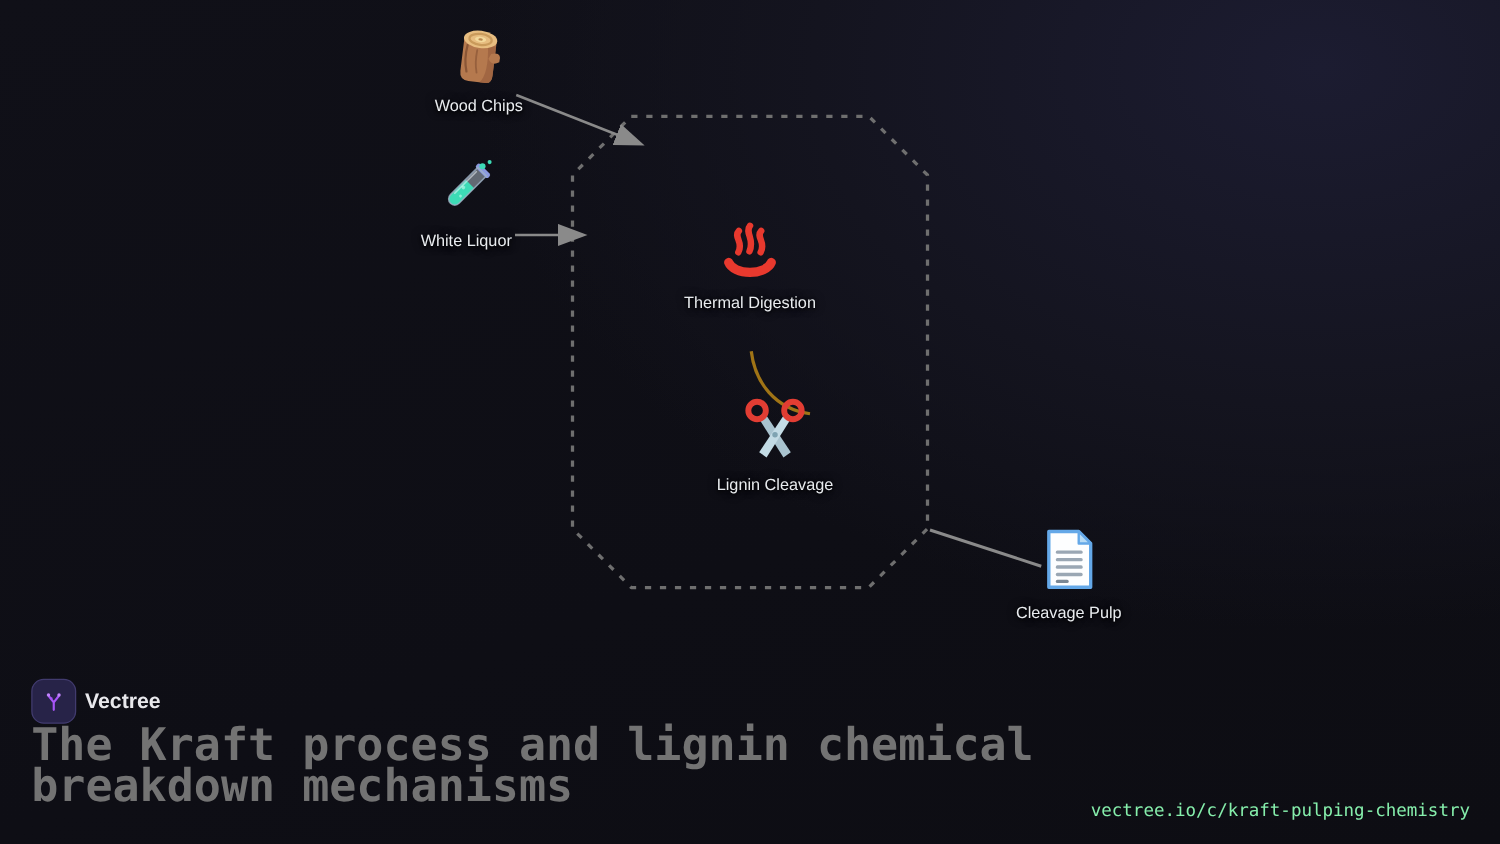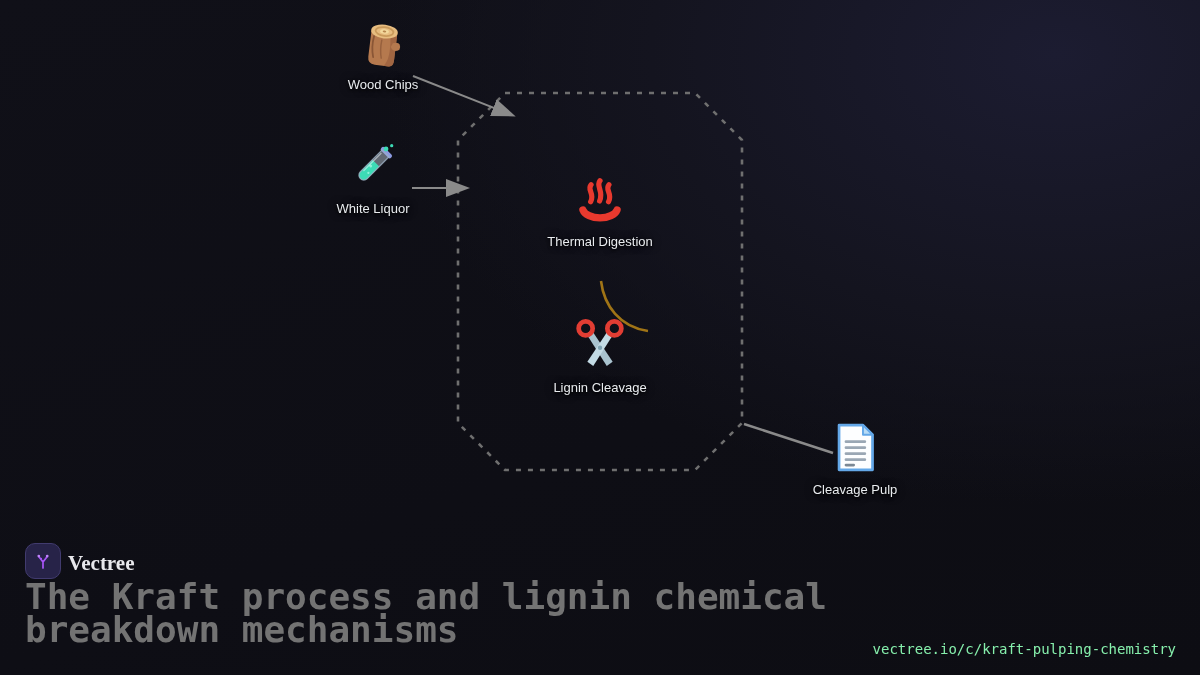--- a/index.html
+++ b/index.html
@@ -38,23 +38,23 @@
     position: absolute; left: 25px; top: 543px;
     width: 36px; height: 36px;
     border-radius: 10px;
     background: #272348;
     border: 1px solid #413b6e;
     box-sizing: border-box;
     display: flex; align-items: center; justify-content: center;
   }
   .brand-name {
     position: absolute; left: 68px; top: 551px;
-    font-family: Liberation Serif, serif;
+    font-family: Liberation Sans, sans-serif;
     font-weight: bold;
-    font-size: 21px;
+    font-size: 17px;
     color: #e8e8ec;
   }
   .page-title {
     position: absolute; left: 25px; top: 580px;
     width: 870px;
     font-family: "DejaVu Sans Mono", monospace;
     font-weight: bold;
     font-size: 36px;
     line-height: 33px;
     color: #737373;
@@ -99,21 +99,21 @@
         <ellipse cx="32" cy="19" rx="16.5" ry="8.5" fill="#e7bd80"></ellipse>
         <ellipse cx="32" cy="19" rx="11" ry="5.4" fill="none" stroke="#c99a5b" stroke-width="2.2"></ellipse>
         <ellipse cx="32" cy="19" rx="5.5" ry="2.7" fill="#f3d99c"></ellipse>
         <ellipse cx="32" cy="19" rx="2.2" ry="1.2" fill="#b8874f"></ellipse>
       </g>
     </svg>
   </span>
   <span class="label">Wood Chips</span>
 </div>
 
-<div class="node" style="left:373px; top:140px;">
+<div class="node" style="left:373px; top:124px;">
   <span class="icon">
     <svg width="52" height="52" viewBox="0 0 64 64">
       <g transform="rotate(45 32 32)">
         <path d="M26 10 L38 10 L38 48 A6 6 0 0 1 26 48 Z" fill="#c8d6e4" opacity="0.45"></path>
         <path d="M26 27 L38 27 L38 48 A6 6 0 0 1 26 48 Z" fill="#3ddbb6"></path>
         <circle cx="30" cy="34" r="1.8" fill="#8ff0d8"></circle>
         <circle cx="34" cy="42" r="1.4" fill="#8ff0d8"></circle>
         <rect x="23.5" y="6" width="17" height="5.5" rx="2.4" fill="#8b9ae0"></rect>
         <path d="M28 14 L28 44" stroke="#eef5fb" stroke-width="1.6" opacity="0.55" stroke-linecap="round"></path>
         <path d="M26 10 L38 10 L38 48 A6 6 0 0 1 26 48 Z" fill="none" stroke="#9fb2c6" stroke-width="1.6" opacity="0.8"></path>
@@ -130,21 +130,21 @@
     <svg width="52" height="48" viewBox="0 0 64 58">
       <path d="M11 40 A21.5 12.5 0 0 0 53 40" fill="none" stroke="#e8392e" stroke-width="9" stroke-linecap="round"></path>
       <path d="M21 9 C15.5 15 26 20 20.5 30" fill="none" stroke="#e8392e" stroke-width="6.4" stroke-linecap="round"></path>
       <path d="M32 4 C26.5 11 37 17 31.5 29" fill="none" stroke="#e8392e" stroke-width="6.4" stroke-linecap="round"></path>
       <path d="M43 9 C37.5 15 48 20 42.5 30" fill="none" stroke="#e8392e" stroke-width="6.4" stroke-linecap="round"></path>
     </svg>
   </span>
   <span class="label">Thermal Digestion</span>
 </div>
 
-<div class="node" style="left:600px; top:317px;">
+<div class="node" style="left:620px; top:317px;">
   <span class="icon">
     <svg width="54" height="54" viewBox="0 0 64 64">
       <path d="M16 20 L22 15.5 L47 53 L40 58 Z" fill="#a9c3cf"></path>
       <path d="M48 20 L42 15.5 L17 53 L24 58 Z" fill="#c3dbe5"></path>
       <circle cx="15" cy="13.5" r="8.3" fill="none" stroke="#e23d33" stroke-width="5.6"></circle>
       <circle cx="49" cy="13.5" r="8.3" fill="none" stroke="#e23d33" stroke-width="5.6"></circle>
       <circle cx="32" cy="36.5" r="2.6" fill="#7fa3b2"></circle>
     </svg>
   </span>
   <span class="label">Lignin Cleavage</span>

